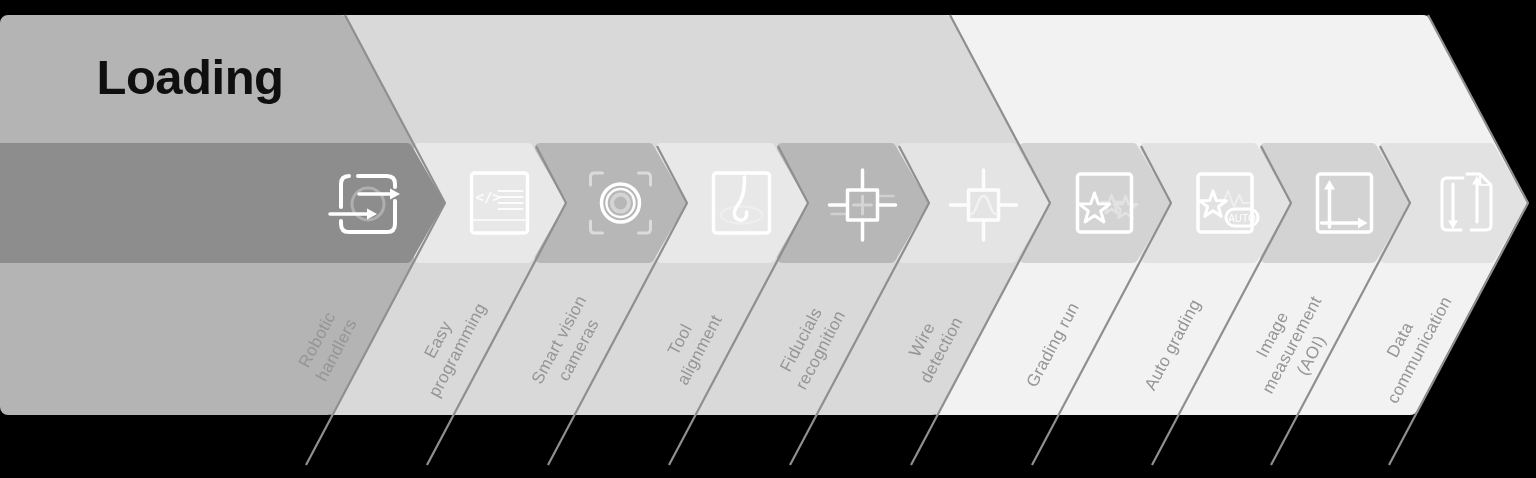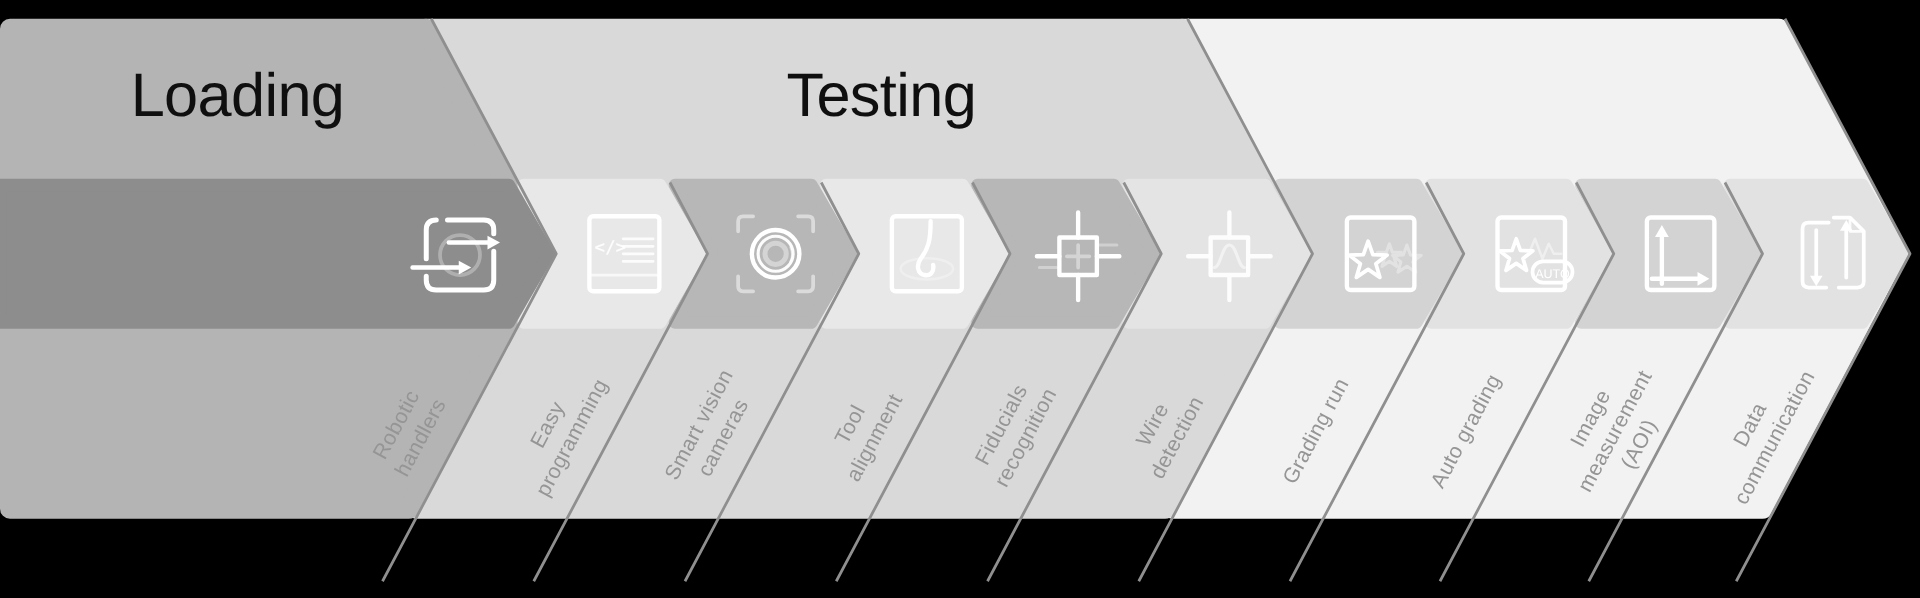--- a/index.html
+++ b/index.html
@@ -1,19 +1,19 @@
 <!DOCTYPE html>
 <html><head>
 <meta charset="utf-8">
 <style>
   html,body{margin:0;padding:0;background:#000;}
   .stage{position:relative;width:1536px;height:478px;background:#000;overflow:hidden;
          font-family:"Liberation Sans",sans-serif;}
   .stage svg.gfx{position:absolute;left:0;top:0;width:1536px;height:478px;}
-  .title{position:absolute;transform:translate(-50%,-50%);font-size:49px;font-weight:normal;
+  .title{position:absolute;transform:translate(-50%,-50%);font-size:49px;font-weight:bold;
          color:#0f0f0f;white-space:nowrap;letter-spacing:-0.5px;text-align:right;}
   .label{position:absolute;transform:translate(-50%,-50%) rotate(-62deg);
          font-size:17px;line-height:1.28;color:#959595;text-align:center;
          white-space:pre;letter-spacing:.3px;}
   .icon{stroke:#fff;fill:none;stroke-linecap:round;stroke-linejoin:round;}
 </style>
 </head>
 <body>
 
 <div class="stage">
@@ -127,21 +127,20 @@
         <use x="822.5" y="163" width="80" height="80" class="icon" href="#sym4"></use>
         <use x="943.5" y="163" width="80" height="80" class="icon" href="#sym5"></use>
         <use x="1064.5" y="163" width="80" height="80" class="icon" href="#sym6"></use>
         <use x="1185" y="163" width="80" height="80" class="icon" href="#sym7"></use>
         <use x="1304.5" y="163" width="80" height="80" class="icon" href="#sym8"></use>
         <use x="1423" y="163" width="80" height="80" class="icon" href="#sym9"></use>
       </g>
   </svg>
 
   <div class="title" style="left:190px;top:77px">Loading</div>
-  <div class="title" style="left:705px;top:77px">Testing</div>
 
   <div id="labels">
       <div class="label" style="left: 327px; top: 345px;">Robotic
 handlers</div>
       <div class="label" style="left: 448px; top: 345px;">Easy
 programming</div>
       <div class="label" style="left: 569px; top: 345px;">Smart vision
 cameras</div>
       <div class="label" style="left: 690px; top: 345px;">Tool
 alignment</div>

